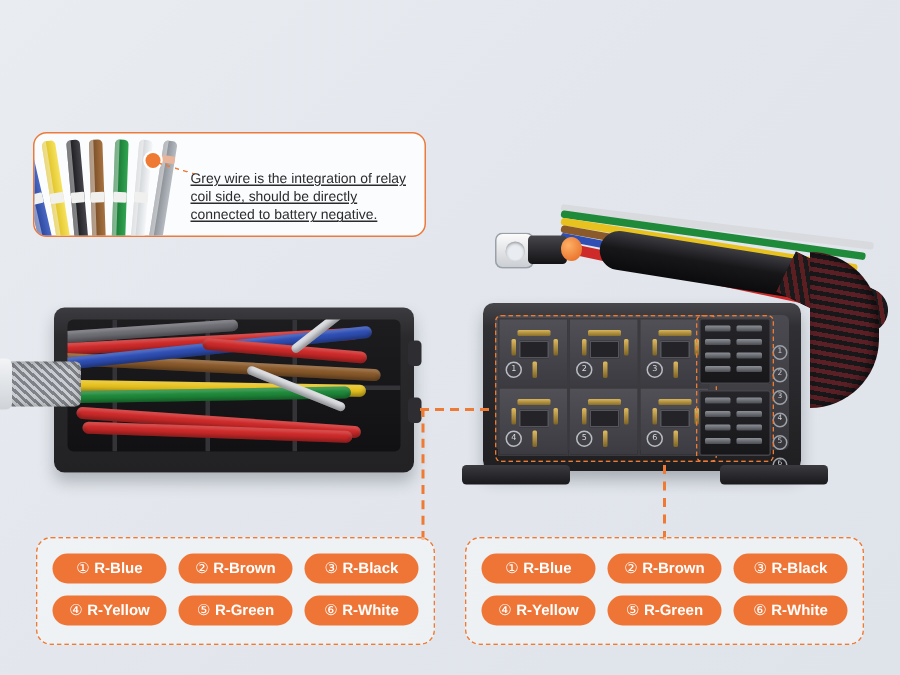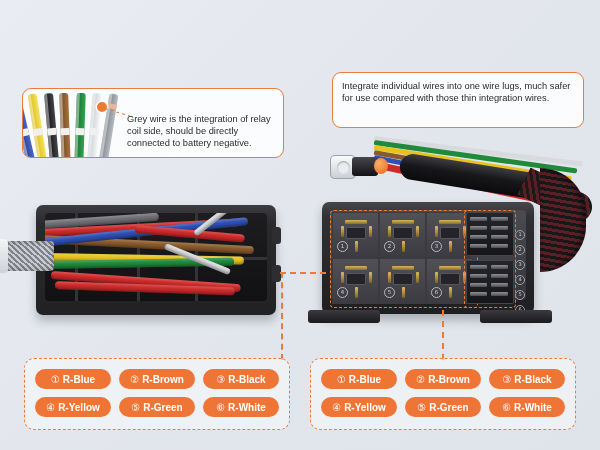--- a/index.html
+++ b/index.html
@@ -22,21 +22,21 @@
   
   .callout{
     position:absolute;border:1.6px solid #ec7a3c;border-radius:9px;
     background:#fbfcfd;box-sizing:border-box;
   }
   .callout-l{left:22px;top:88px;width:262px;height:70px;overflow:hidden;}
   .callout-r{left:332px;top:72px;width:252px;height:56px;}
   .callout-text{
     position:absolute;font-size:9.3px;line-height:12.2px;color:#2b2b2e;
   }
-  .callout-l .callout-text{left:104px;top:24px;width:150px;}
+  .callout-l .callout-text{left:104px;top:24px;width:150px;text-decoration:underline;}
   .callout-r .callout-text{left:9px;top:7px;width:236px;}
 
   
   .bundle{position:absolute;left:4px;top:6px;width:100px;height:72px;}
   .strand{
     position:absolute;bottom:-6px;width:9px;height:80px;
     border-radius:3px 3px 0 0;transform-origin:bottom center;
   }
   .strand i{position:absolute;left:0;top:0;width:3px;height:100%;
     background:rgba(255,255,255,.45);border-radius:3px 0 0 0;}
@@ -230,23 +230,20 @@
       <div class="strand" style="left:70px;transform:rotate(9deg);background:linear-gradient(90deg,#7b7f86,#b7bcc2);">
           <i></i>
           <u></u>
         </div>
     </div>
     <div class="greydot"></div>
     <div class="leadline"></div>
     <div class="callout-text">Grey wire is the integration of relay coil side, should be directly connected to battery negative.</div>
   </div>
 
-  <div class="callout callout-r">
-    <div class="callout-text">Integrate individual wires into one wire lugs, much safer for use compared with those thin integration wires.</div>
-  </div>
 
   <div class="harness">
     <div class="hw" style="left:46px;top:6px;width:210px;background:#d8dade;transform:rotate(7deg);"></div>
     <div class="hw" style="left:46px;top:10px;width:205px;background:#1f8a3a;transform:rotate(8deg);"></div>
     <div class="hw" style="left:46px;top:15px;width:200px;background:#e8c320;transform:rotate(9deg);"></div>
     <div class="hw" style="left:46px;top:20px;width:196px;background:#8a5a2b;transform:rotate(10deg);"></div>
     <div class="hw" style="left:46px;top:25px;width:192px;background:#2f4fb5;transform:rotate(11deg);"></div>
     <div class="hw" style="left:46px;top:31px;width:188px;height:7px;background:#cf2a2a;transform:rotate(12deg);"></div>
     <div class="sleeve"></div>
     <div class="sleeve2"></div>

